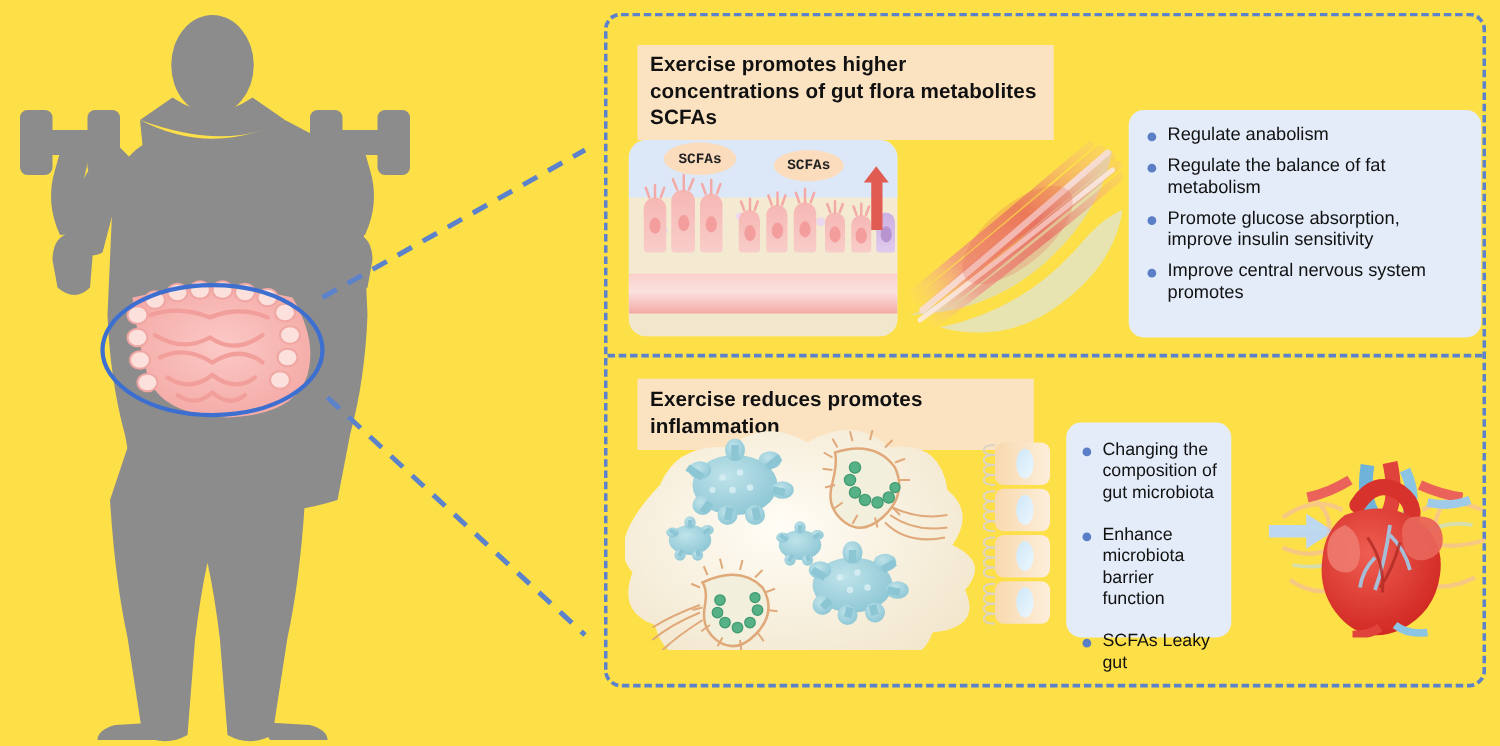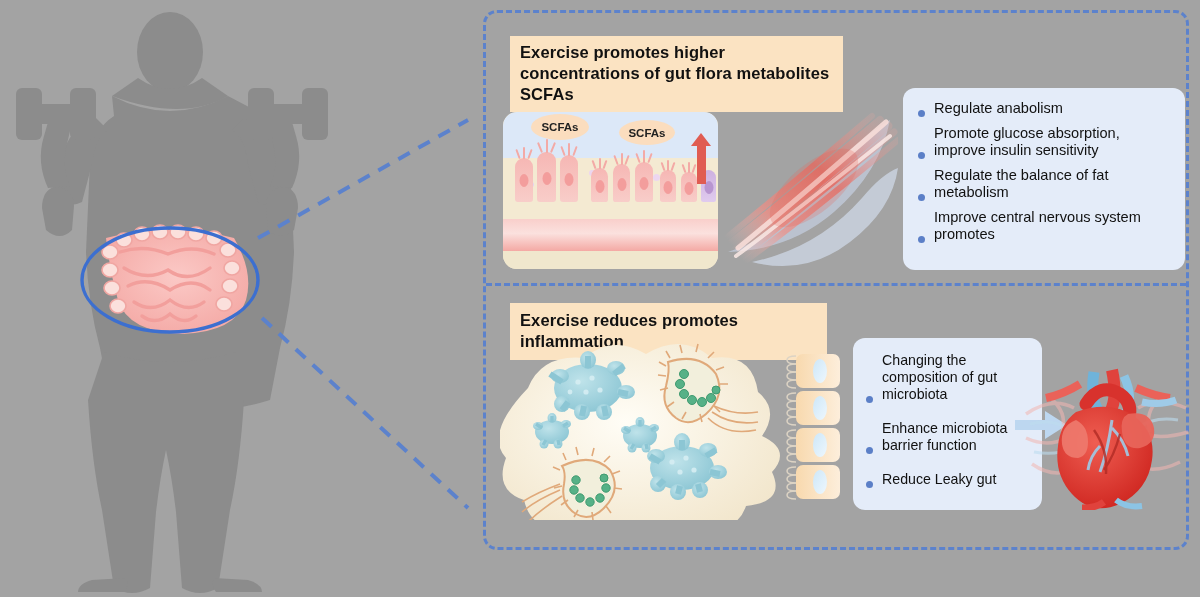--- a/index.html
+++ b/index.html
@@ -1,18 +1,18 @@
 <!DOCTYPE html>
 <html><head>
 <meta charset="utf-8">
 <style>
   html,body{margin:0;padding:0;background:#ffffff;}
   body{width:1200px;height:597px;overflow:hidden;
        font-family:"Liberation Sans","DejaVu Sans",sans-serif;}
-  #stage{position:relative;width:1200px;height:597px;background:#a3a3a3;}
+  #stage{position:relative;width:1200px;height:597px;background:#fde047;}
 
   .abs{position:absolute;}
 
   
   #figure-layer{left:0;top:0;width:470px;height:597px;}
 
   
   #callout{left:483px;top:10px;width:706px;height:540px;
            border:3px dashed #5c82cc;border-radius:14px;box-sizing:border-box;}
   #divider{left:486px;top:283px;width:700px;height:0;
@@ -20,36 +20,36 @@
 
   
   .hdr{background:#fbe3c2;color:#111;font-weight:bold;
        font-size:16.5px;line-height:21px;letter-spacing:.1px;}
   #hdr1{left:510px;top:36px;width:313px;padding:6px 10px 7px 10px;}
   #hdr2{left:510px;top:303px;width:297px;padding:7px 10px 8px 10px;}
 
   
   .bpanel{background:#e4ecf9;border-radius:12px;}
   #panel1{left:903px;top:88px;width:282px;height:182px;padding:12px 12px 0 12px;box-sizing:border-box;}
-  #panel2{left:853px;top:338px;width:189px;height:172px;padding:14px 10px 0 10px;box-sizing:border-box;}
-  .bul{display:flex;align-items:flex-end;margin-bottom:8px;}
+  #panel2{left:853px;top:338px;width:132px;height:172px;padding:14px 10px 0 10px;box-sizing:border-box;}
+  .bul{display:flex;align-items:flex-start;margin-bottom:8px;}
   .dot{width:7px;height:7px;border-radius:50%;background:#5b7fc7;
        flex:0 0 7px;margin:6px 9px 0 3px;}
   .btxt{font-size:14.6px;line-height:17px;color:#111;font-weight:500;}
   #panel2 .btxt{font-size:14.2px;line-height:17px;}
   #panel2 .bul{margin-bottom:17px;}
 
   
   #gutbox{left:503px;top:112px;width:215px;height:157px;
           border-radius:14px;overflow:hidden;background:#f4ead2;}
   .lumen{position:absolute;left:0;top:0;width:100%;height:46px;background:#dce8f8;}
   #gutbox .lumen{border-radius:14px 14px 0 0;}
   .scfa{position:absolute;background:#fbddbe;border-radius:50%;
         font-size:11.5px;font-weight:bold;color:#222;
-        display:flex;align-items:center;justify-content:center;}
+        display:flex;align-items:center;justify-content:center;font-family:Liberation Mono, monospace;}
   .villus{position:absolute;bottom:50px;border-radius:9px 9px 3px 3px;
           background:linear-gradient(180deg,#f6b7b4,#f8cdc9);}
   .nuc{position:absolute;left:50%;transform:translateX(-50%);
        width:9px;height:13px;border-radius:50%;background:#f39d9c;}
   .cilia{position:absolute;width:2px;background:#f3aaa6;border-radius:1px;}
   .band{position:absolute;left:0;width:100%;height:32px;bottom:18px;
         background:linear-gradient(180deg,#f9cfcb,#fbe1de 45%,#f4a9a4);}
   .particle{position:absolute;border-radius:50%;}
   #uparrow{position:absolute;right:12px;top:32px;width:9px;height:40px;background:#e05c52;}
   #uparrow:before{content:"";position:absolute;left:-6px;top:-11px;
@@ -252,25 +252,25 @@
     <ellipse cx="96" cy="76" rx="54" ry="24" transform="rotate(-40 96 76)" fill="#e8665c" opacity=".25"></ellipse>
   </svg>
 
   <div class="abs bpanel" id="panel1">
     <div class="bul">
       <div class="dot"></div>
       <div class="btxt">Regulate anabolism</div>
     </div>
     <div class="bul">
       <div class="dot"></div>
+      <div class="btxt">Regulate the balance of fat metabolism</div>
+    </div>
+    <div class="bul">
+      <div class="dot"></div>
       <div class="btxt">Promote glucose absorption, improve insulin sensitivity</div>
-    </div>
-    <div class="bul">
-      <div class="dot"></div>
-      <div class="btxt">Regulate the balance of fat metabolism</div>
     </div>
     <div class="bul">
       <div class="dot"></div>
       <div class="btxt">Improve central nervous system promotes</div>
     </div>
   </div>
 
   <div class="abs hdr" id="hdr2">Exercise reduces promotes inflammation</div>
 
   <svg class="abs" id="blobwrap" viewBox="0 0 300 180" width="300" height="180">
@@ -431,21 +431,21 @@
     <div class="bul">
       <div class="dot"></div>
       <div class="btxt">Changing the composition of gut microbiota</div>
     </div>
     <div class="bul">
       <div class="dot"></div>
       <div class="btxt">Enhance microbiota barrier function</div>
     </div>
     <div class="bul">
       <div class="dot"></div>
-      <div class="btxt">Reduce Leaky gut</div>
+      <div class="btxt">SCFAs Leaky gut</div>
     </div>
   </div>
 
   <svg class="abs" id="bluearrow" viewBox="0 0 52 30" width="52" height="30">
     <path d="M0 10 h30 v-9 l22 14 l-22 14 v-9 h-30 z" fill="#bdd7f0"></path>
   </svg>
 
   <svg class="abs" id="heartart" viewBox="0 0 172 142" width="172" height="142">
     <defs>
       <radialGradient id="hg" cx="40%" cy="35%" r="70%">

